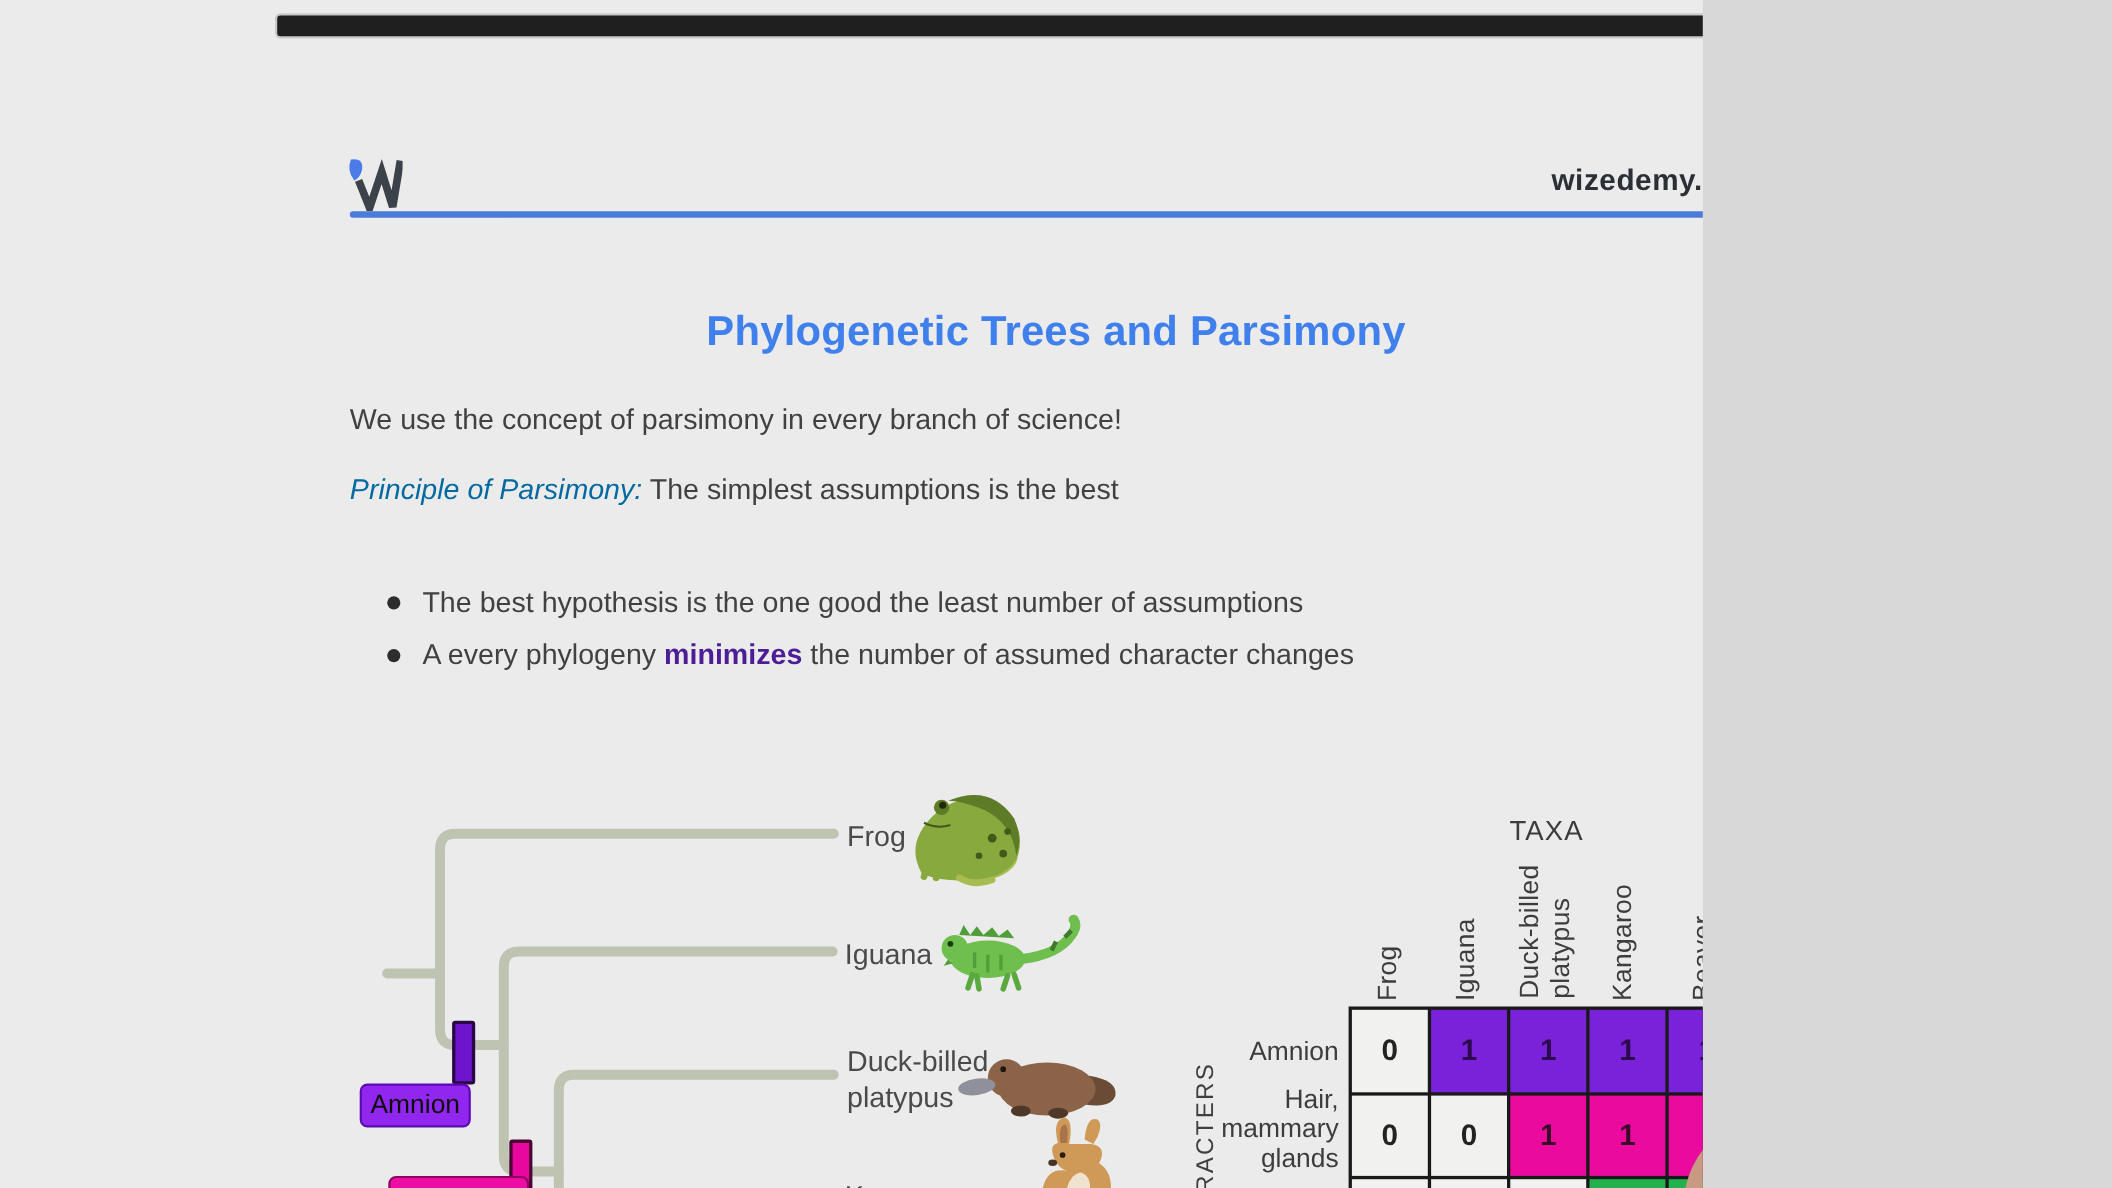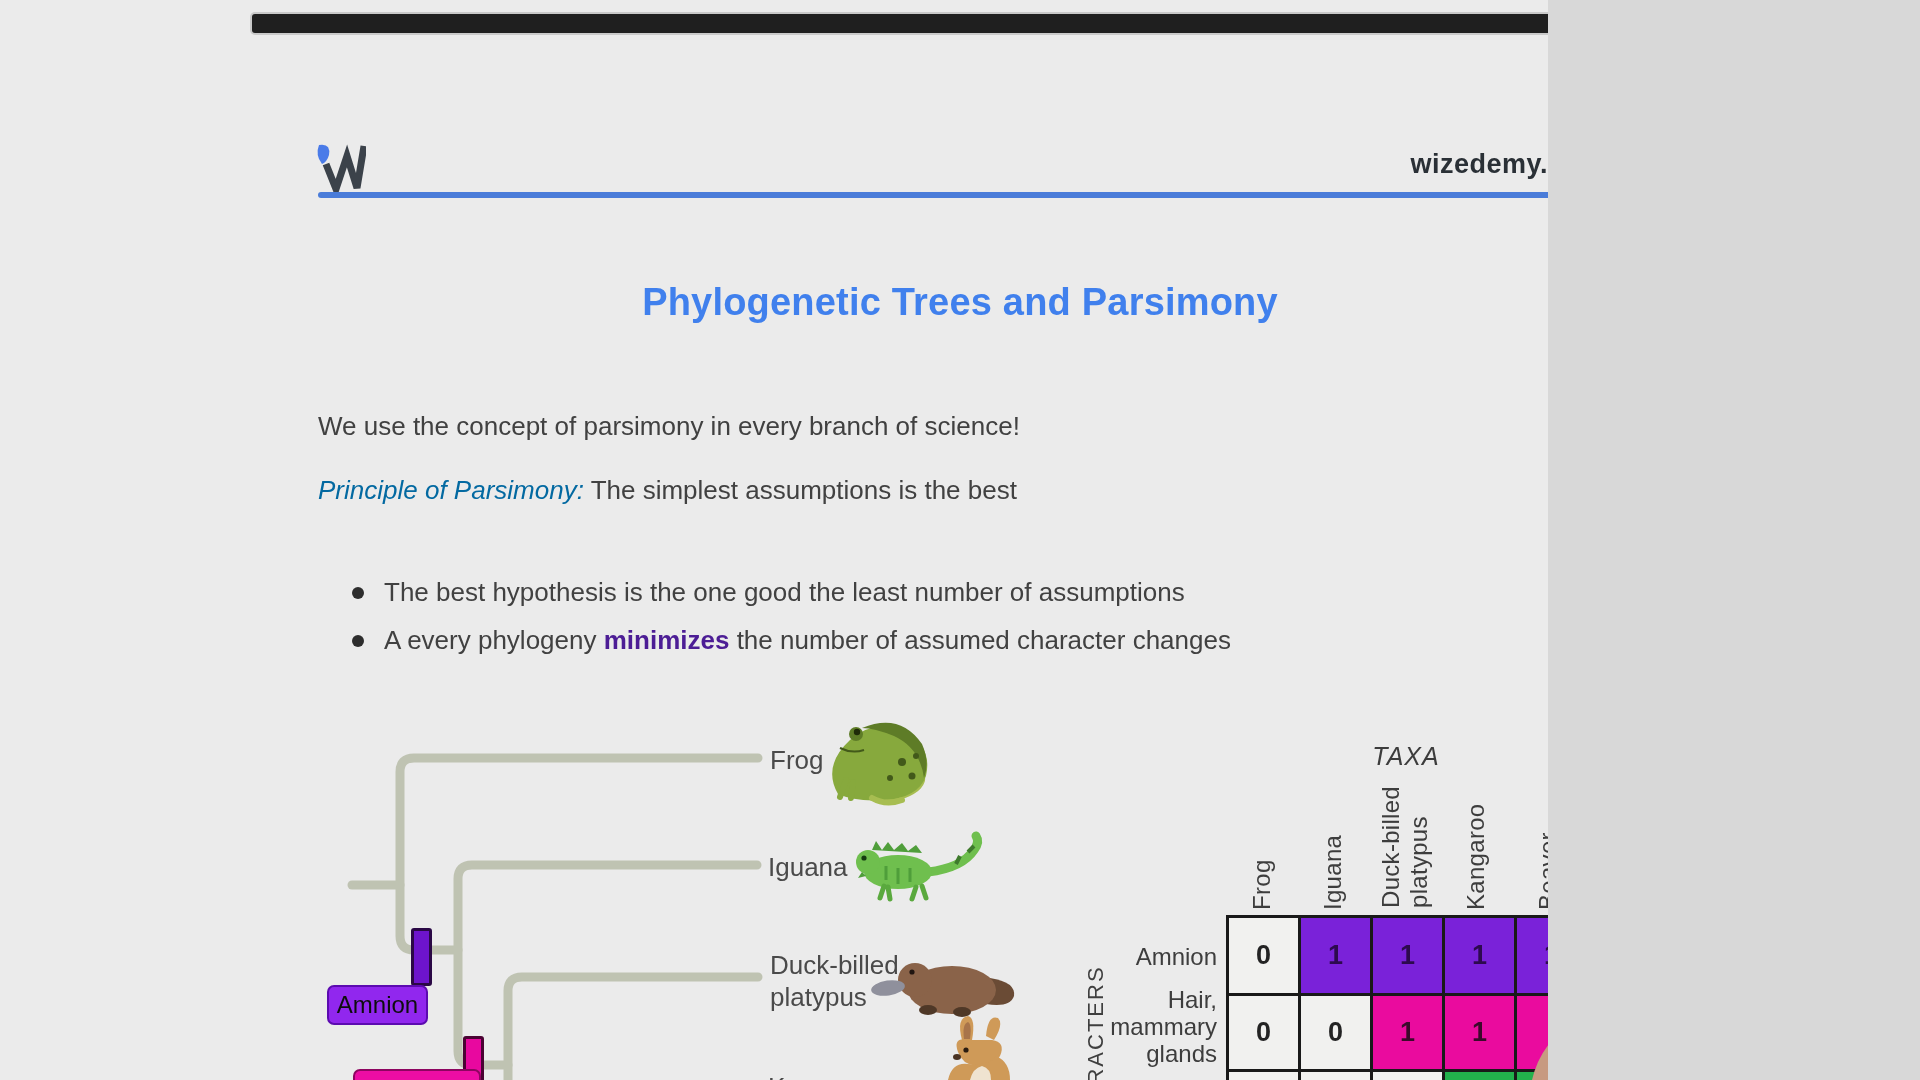--- a/index.html
+++ b/index.html
@@ -11,42 +11,42 @@
   
   .top-bar{left:252px;top:14px;width:1409px;height:19px;background:#1f1f1f;border-radius:3px;
            box-shadow:0 0 0 2px #c9c9c9;}
   .brand-domain{left:1200px;top:149px;width:405px;text-align:right;font-size:27px;font-weight:700;
                 color:#2a3036;letter-spacing:.5px;}
   .blue-rule{left:318px;top:192px;width:1287px;height:6px;background:#4a7cd9;border-radius:3px;}
 
   
   .page-title{left:0;top:270px;width:1920px;text-align:center;font-size:38px;font-weight:700;
               color:#4080ed;letter-spacing:.2px;margin-top:11px;}
-  .body-line{font-size:26px;color:#414141;margin-top:45px;}
+  .body-line{font-size:26px;color:#414141;}
   .intro{left:318px;top:366px;}
   .principle{left:318px;top:430px;}
   .principle .lead{color:#0369a1;font-style:italic;}
   .bullet{left:352px;display:flex;align-items:center;}
   .bullet .dot{width:12px;height:12px;border-radius:50%;background:#2d2d2d;margin-right:20px;flex:0 0 auto;}
   .b1{top:532px;} .b2{top:580px;}
   .hl-purple{color:#4c1d95;font-weight:700;}
 
   
   .tree-label{font-size:26px;color:#4a4a4a;line-height:32px;}
   .marker{border-radius:7px;text-align:center;font-size:24px;color:#0d0d0d;}
   .amnion-box{left:327px;top:985px;width:97px;height:36px;line-height:36px;background:#9127ee;
               border:2px solid #5c0bb0;}
   .hair-box{left:353px;top:1069px;width:124px;height:30px;background:#ed0da4;border:2px solid #8d0560;}
   .hash{border-radius:3px;}
   .hash-amnion{left:411px;top:928px;width:15px;height:52px;background:#6d14cc;border:3px solid #2a0845;}
   .hash-hair{left:463px;top:1036px;width:15px;height:42px;background:#e8089f;border:3px solid #4a0333;}
 
   
   .taxa-title{left:1227px;top:742px;width:358px;text-align:center;font-size:25px;color:#3c3c3c;
-              letter-spacing:1px;font-style:italic;}
+              letter-spacing:1px;}
   .col-label{font-size:24px;color:#3d3d3d;letter-spacing:.3px;line-height:28px;}
   .row-label{font-size:24px;color:#3d3d3d;text-align:right;line-height:27px;}
   .axis-label{font-size:22px;color:#3f3f3f;letter-spacing:2px;}
   .grid{left:1226px;top:915px;display:grid;grid-template-columns:repeat(5,69px);
         grid-template-rows:75px 73px 45px;gap:3px;padding:3px;background:#191919;}
   .cell{display:flex;align-items:center;justify-content:center;font-size:27px;font-weight:600;color:#232323;}
   .c-white{background:#f1f1ef;}
   .c-purple{background:#7a22d9;color:#2d0a4e;}
   .c-magenta{background:#ea0b9e;color:#3a0a2a;}
   .c-green{background:#22b14c;}

